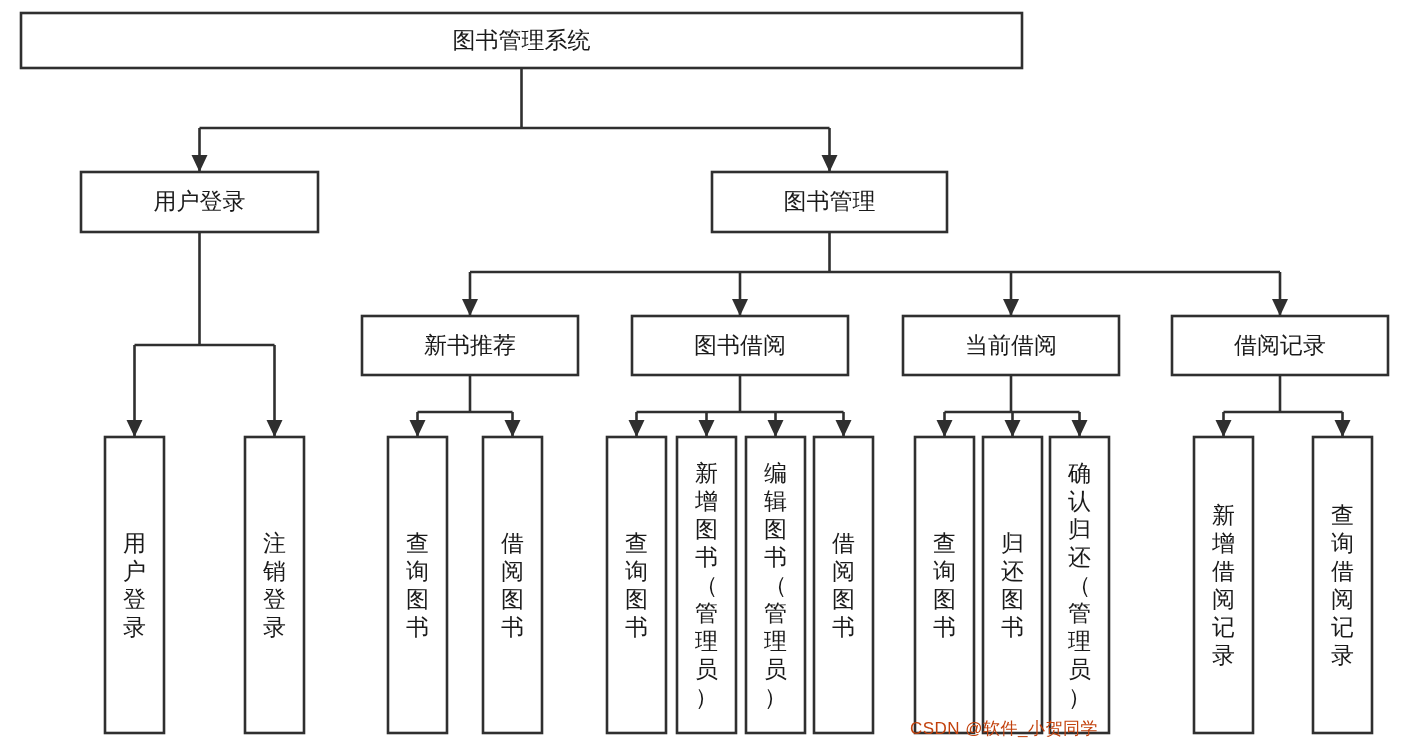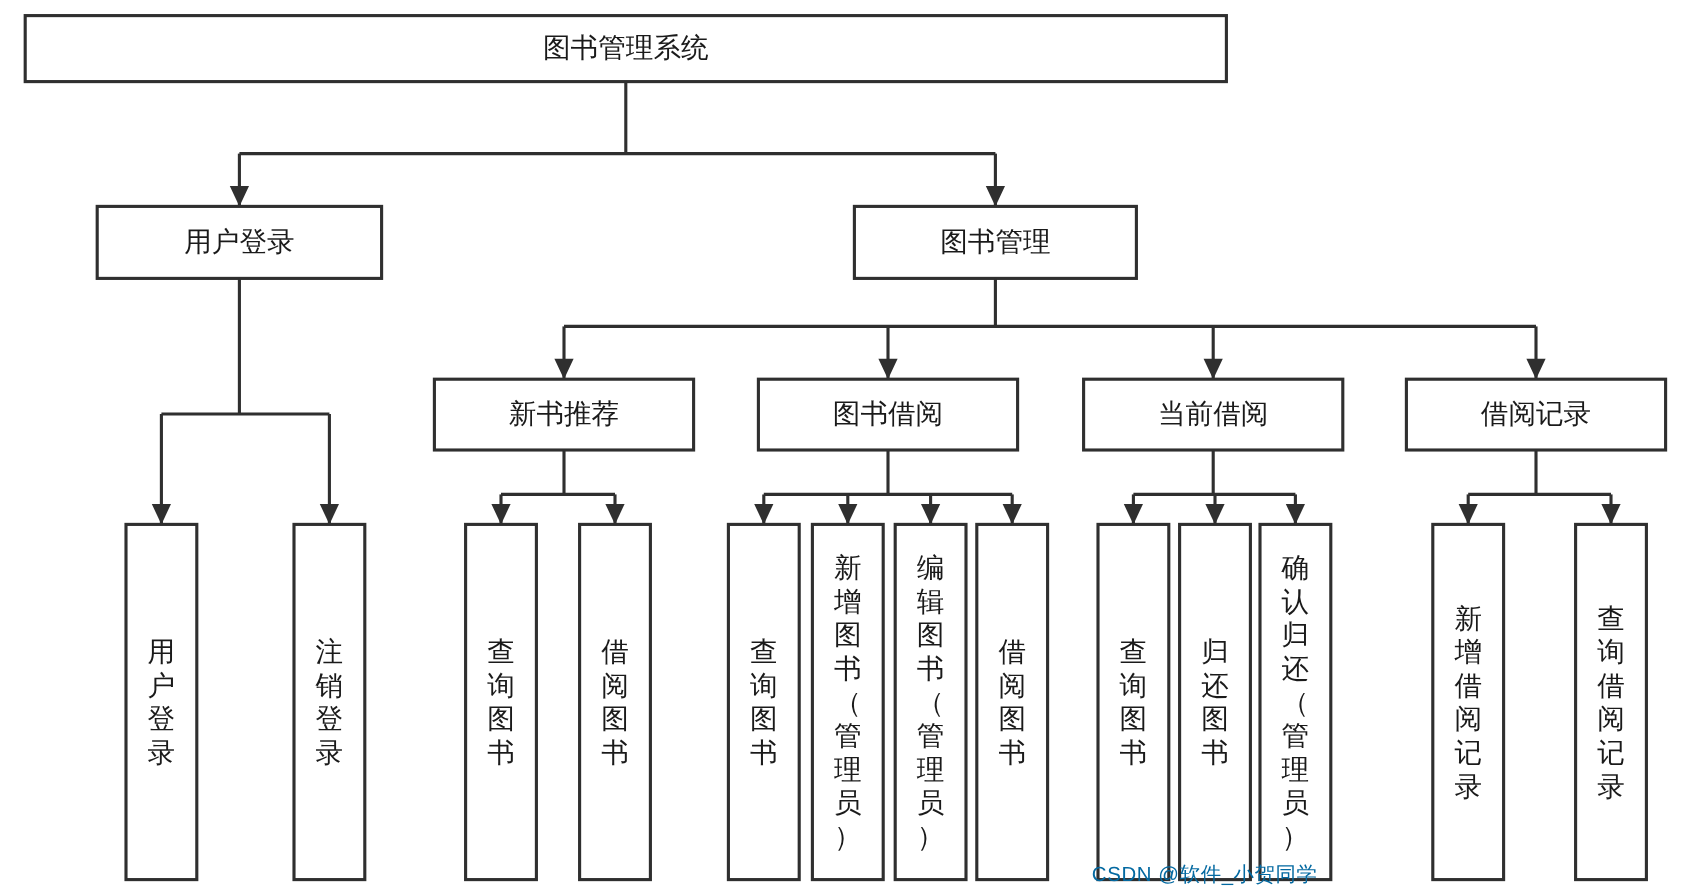--- a/index.html
+++ b/index.html
@@ -53,21 +53,21 @@
     font-size: 23px;
     fill: #1a1a1a;
     text-anchor: middle;
   }
   .watermark {
     position: absolute;
     right: 14px;
     bottom: 7px;
     font-family: "Liberation Sans", "DejaVu Sans", sans-serif;
     font-size: 17px;
-    color: #0369a1;
+    color: #c2410c;
     letter-spacing: 0.5px;
     white-space: nowrap;
     pointer-events: none;
   }
 </style>
 </head>
 <body>
 
 <div id="diagram-root">
   <svg class="tree" viewBox="0 0 1405 747" xmlns="http://www.w3.org/2000/svg">

